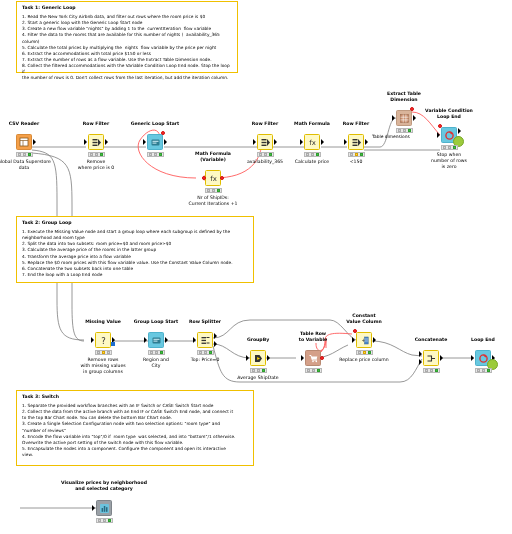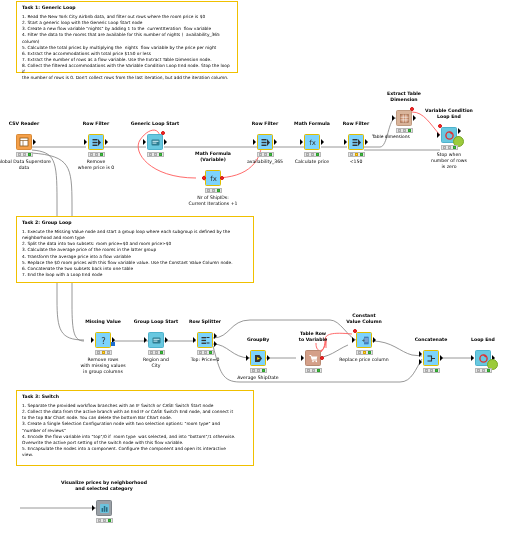--- a/index.html
+++ b/index.html
@@ -11,21 +11,21 @@
   .annot{position:absolute;border:1.4px solid #f0c000;background:#ffffff;
          box-sizing:border-box;padding:3px 4px 3px 5px;}
   .annot .atitle{font-size:4.6px;font-weight:bold;line-height:1.35;margin-bottom:3px;}
   .annot .aline{font-size:4.3px;line-height:1.42;white-space:pre-wrap;}
 
   
   .node{position:absolute;width:0;height:0;}
   .nbox{position:absolute;left:-8px;top:0;width:16px;height:16px;border-radius:1.5px;
         box-sizing:border-box;display:flex;align-items:center;justify-content:center;
         font-size:7px;line-height:1;overflow:hidden;}
-  .nbox.yellow{background:#7dd3fc;border:1px solid #e0bd00;}
+  .nbox.yellow{background:#fef9c3;border:1px solid #e0bd00;}
   .nbox.orange{background:#f5a049;border:1px solid #d98a38;}
   .nbox.cyan{background:#68c8e0;border:1px solid #4fb2cc;}
   .nbox.brown{background:#d4a089;border:1px solid #b98a73;}
   .nbox.tan{background:#d9b49a;border:1px solid #bf9a80;}
   .nbox.grey{background:#9aa0a6;border:1px solid #7e848a;}
 
   .nlabel{position:absolute;left:-44px;top:-13px;width:88px;text-align:center;
           font-size:4.6px;font-weight:bold;line-height:1.25;}
   .nlabel.two{top:-19px;}
   .nsub{position:absolute;left:-44px;top:25px;width:88px;text-align:center;

